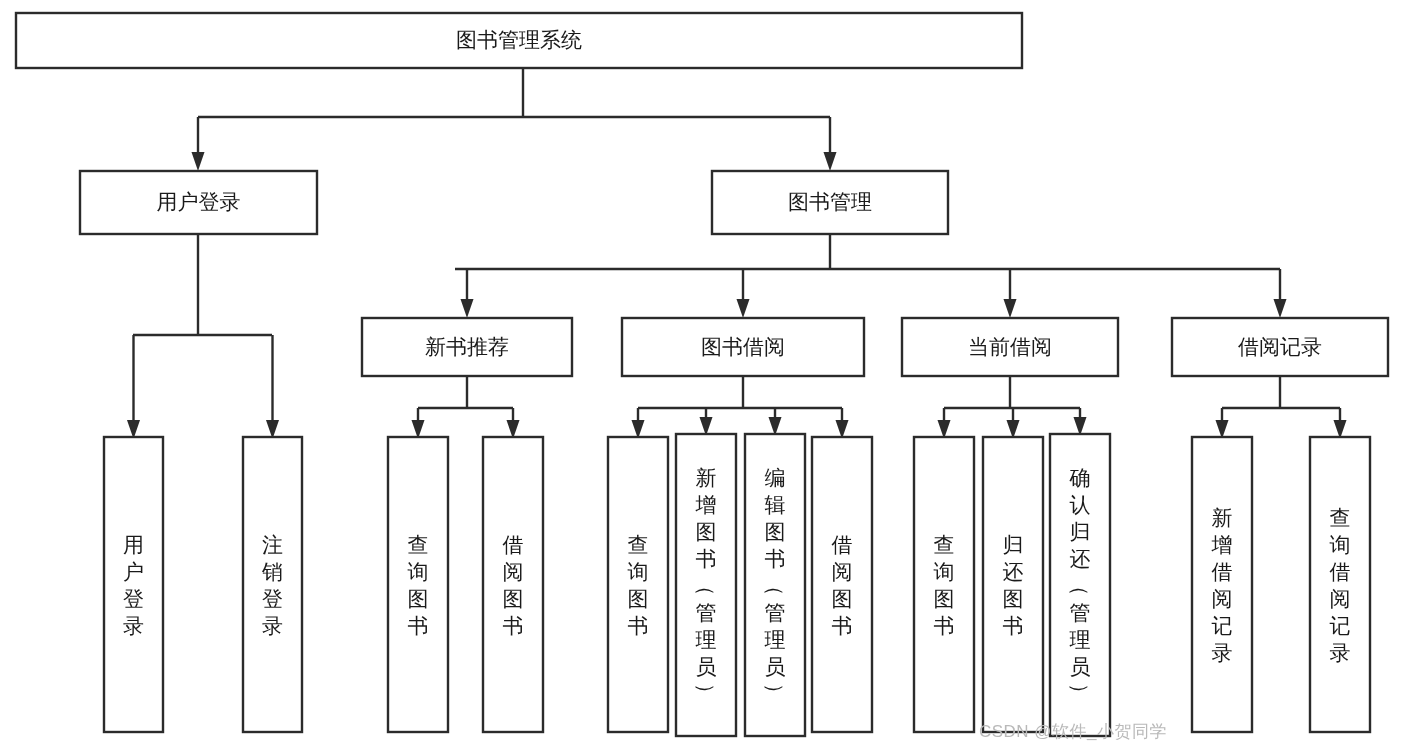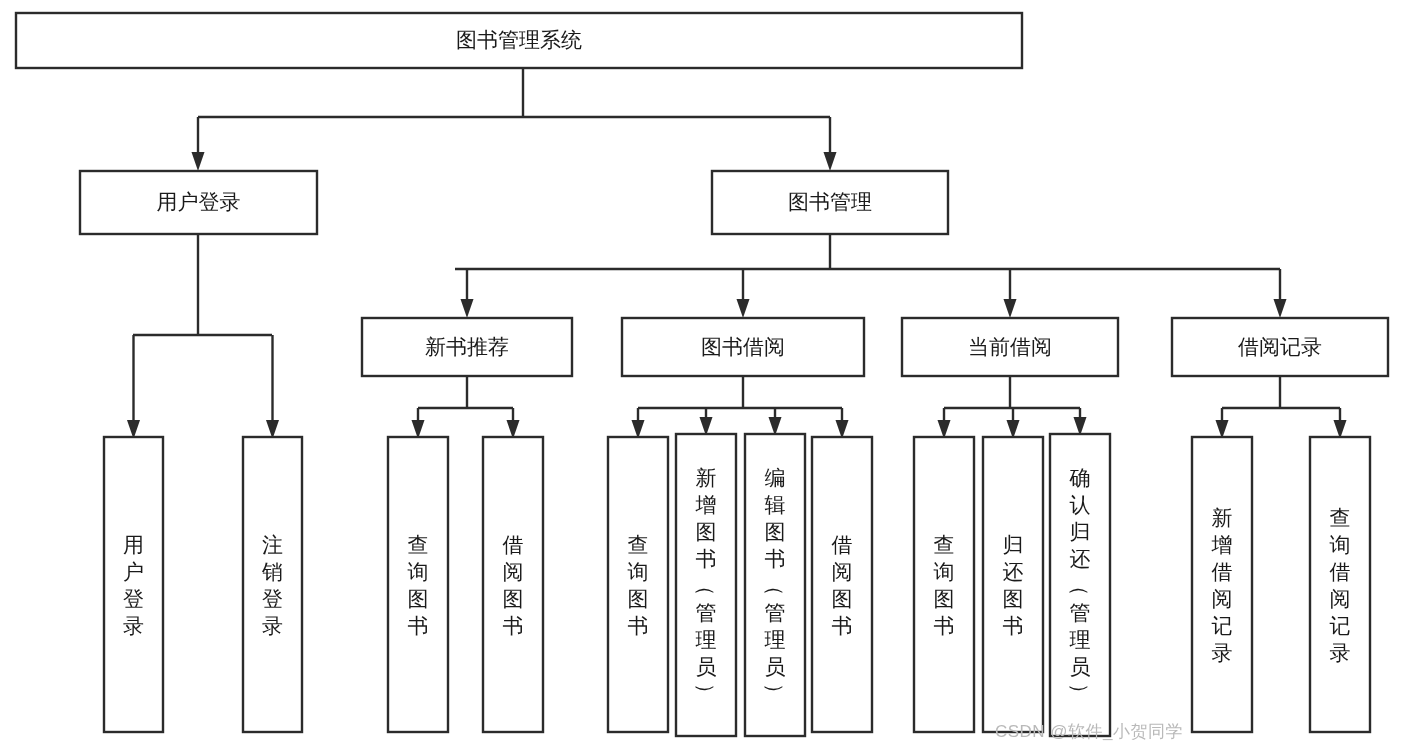--- a/index.html
+++ b/index.html
@@ -52,21 +52,21 @@
     dominant-baseline: middle;
   }
   .node-label-v {
     font-family: "Liberation Sans", "DejaVu Sans", sans-serif;
     font-size: 21px;
     fill: #1a1a1a;
     text-anchor: middle;
   }
   .watermark {
     position: absolute;
-    right: 4px;
+    right: 20px;
     bottom: 4px;
     font-family: "Liberation Sans", "DejaVu Sans", sans-serif;
     font-size: 17px;
     color: #b9b9b9;
     white-space: nowrap;
     user-select: none;
     letter-spacing: 0.5px;
     margin-top: 47px;
   }
 </style>

